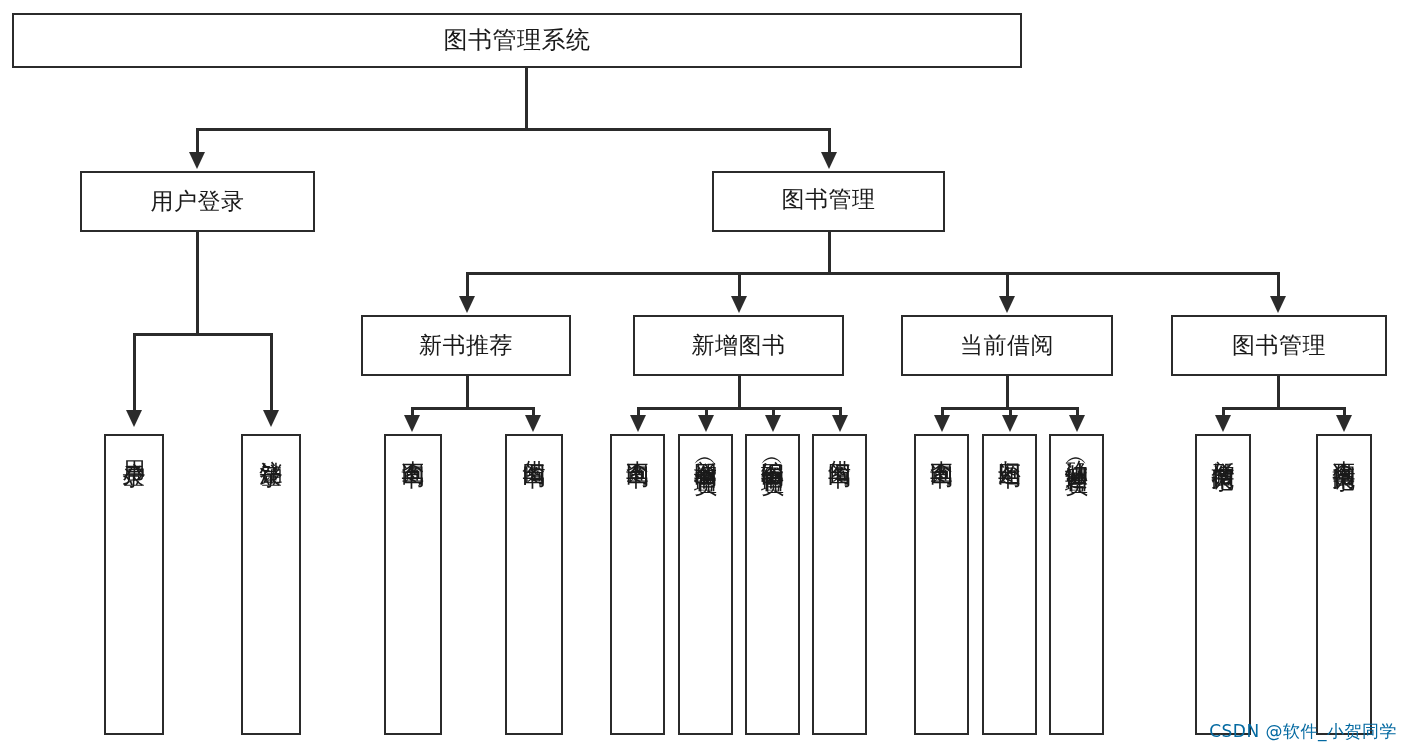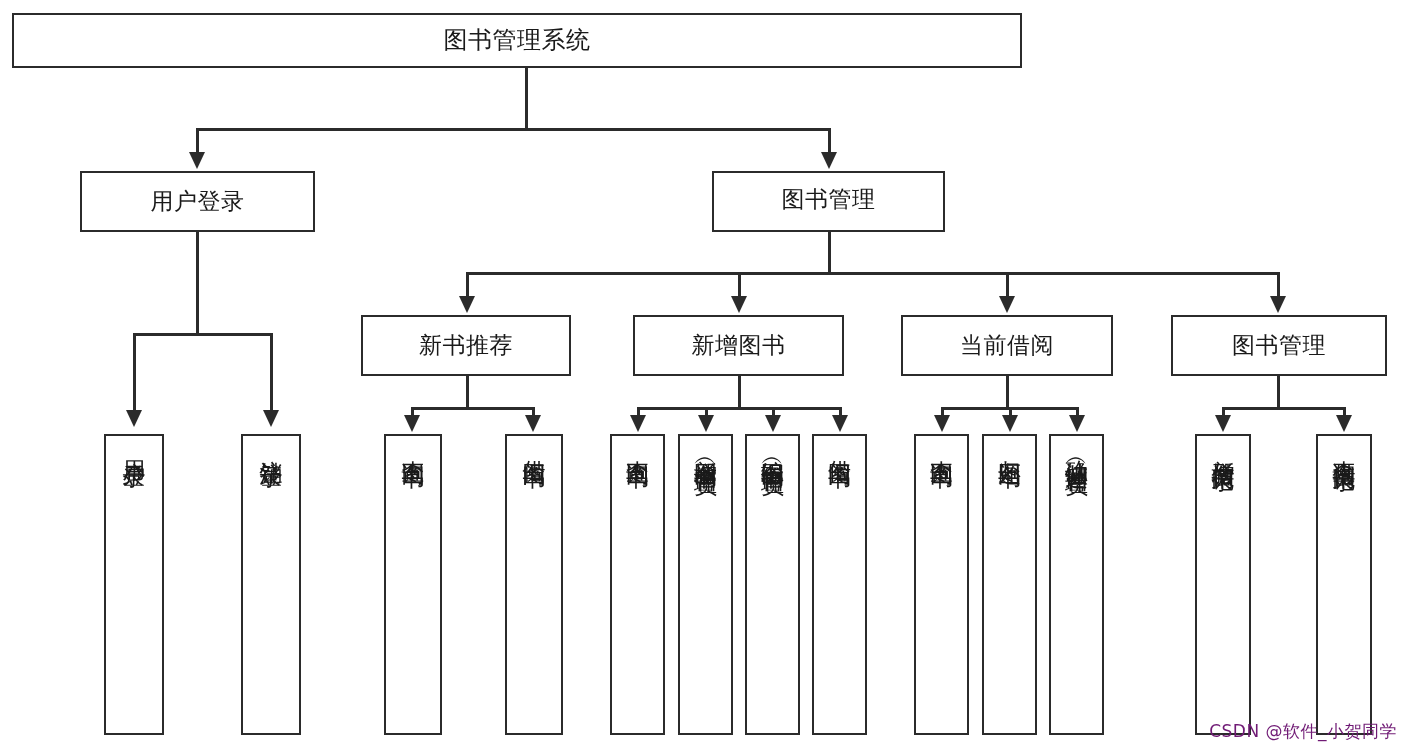--- a/index.html
+++ b/index.html
@@ -67,21 +67,21 @@
     height: 0;
     border-left: 8px solid transparent;
     border-right: 8px solid transparent;
     border-top: 17px solid #2b2b2b;
   }
   #watermark {
     position: absolute;
     right: 8px;
     bottom: 4px;
     font-size: 17px;
-    color: #701a75;
+    color: #0369a1;
     white-space: nowrap;
     letter-spacing: 0.5px;
   }
 </style>
 </head>
 <body>
 
 <div id="canvas">
 
   <div class="node horiz root" style="left:12px; top:13px; width:1010px; height:55px;">

